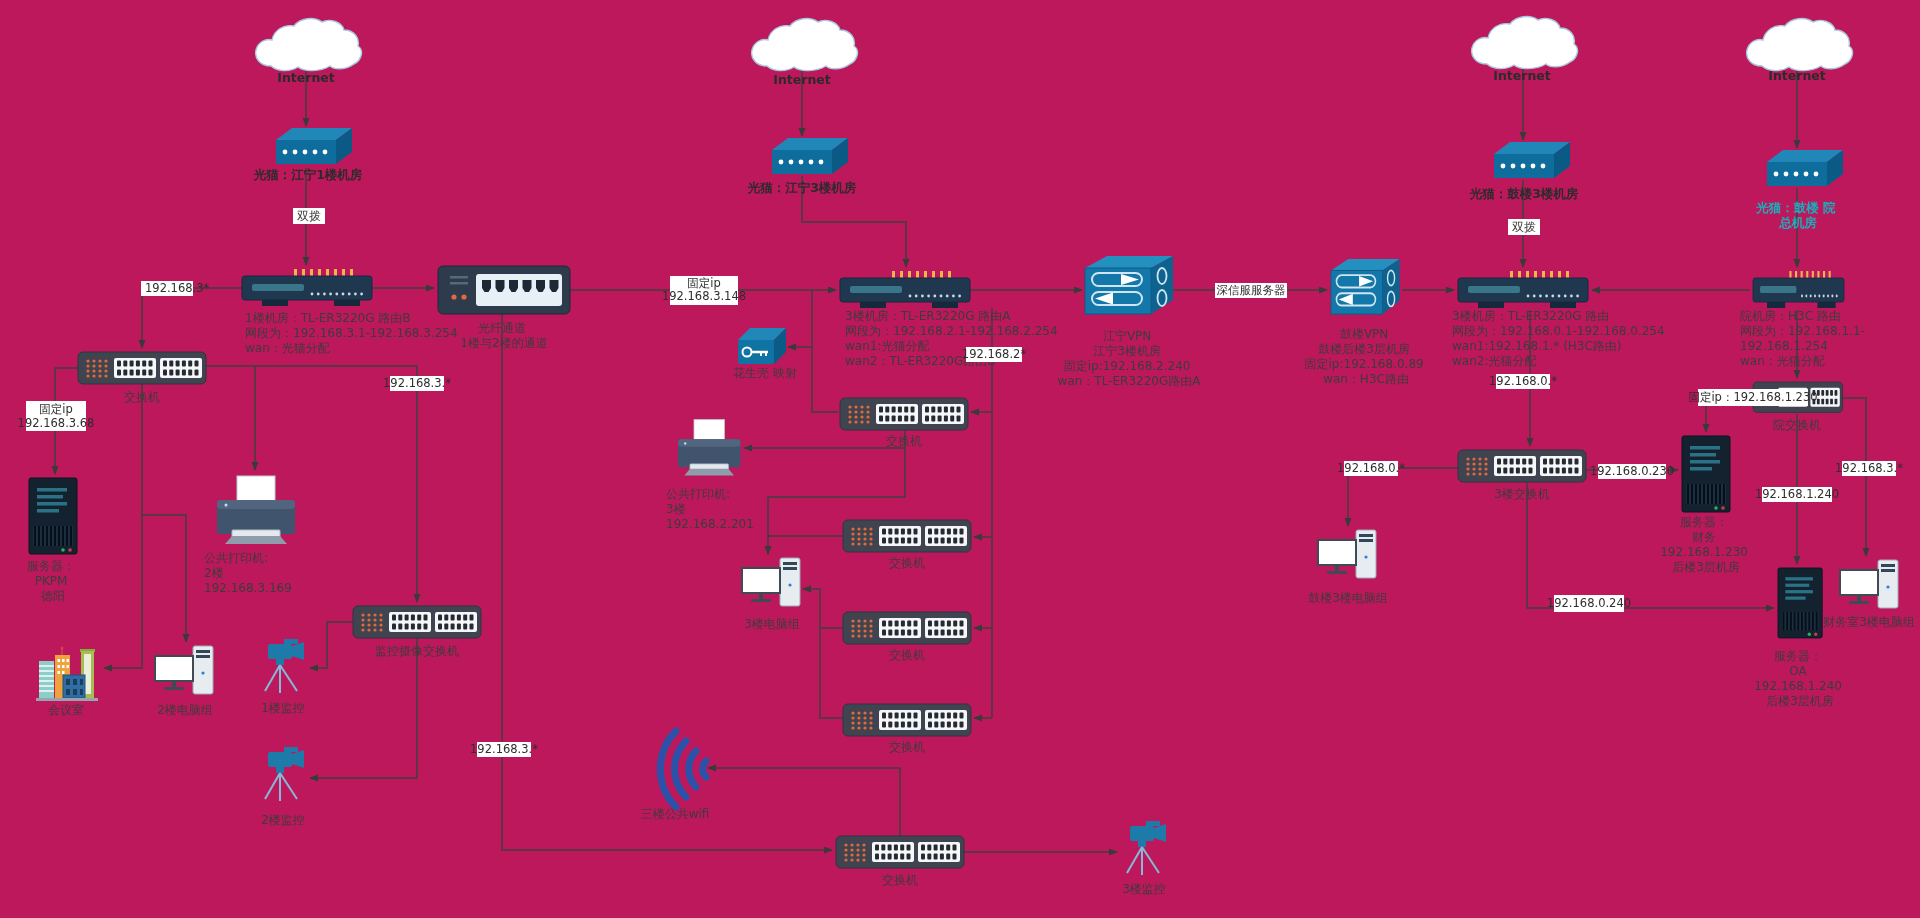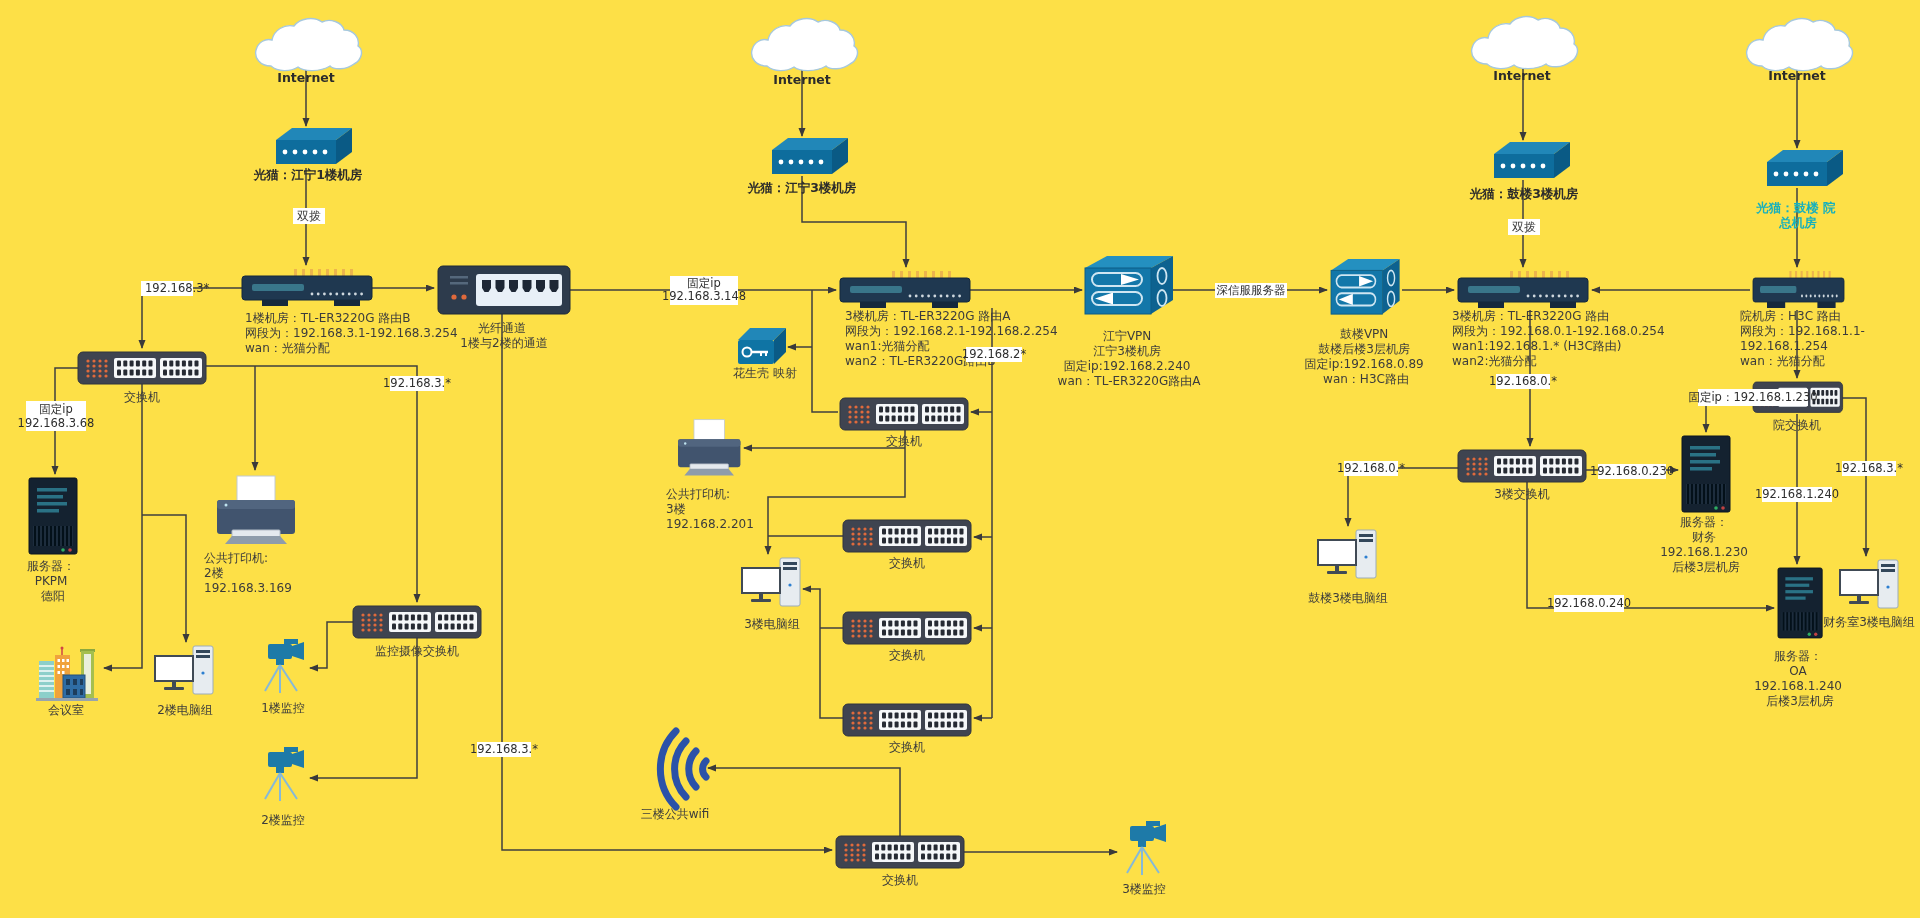--- a/index.html
+++ b/index.html
@@ -1,16 +1,16 @@
 <!DOCTYPE html>
 <html><head>
 <meta charset="utf-8">
 <style>
   html,body{margin:0;padding:0;background:#e9e9e9;}
-  #stage{width:1920px;height:918px;background:#fde047;position:relative;font-family:"DejaVu Sans","Liberation Sans",sans-serif;}
+  #stage{width:1920px;height:918px;background:#be185d;position:relative;font-family:"DejaVu Sans","Liberation Sans",sans-serif;}
   svg{display:block}
   text{font-family:"DejaVu Sans","Liberation Sans",sans-serif;}
   .cap{font-size:12px;fill:#3c3c3c;}
   .capb{font-size:12.5px;font-weight:bold;fill:#2b2b2b;}
   .spec{font-size:12px;fill:#3c3c3c;}
   .lbl{font-size:11.5px;fill:#2e2e2e;}
   .teal{fill:#17b0bd;font-weight:bold;font-size:12.5px;}
   .link{stroke:#3f3f3f;stroke-width:1.5;fill:none;}
   .lblbox{fill:#ffffff;}
 </style>

